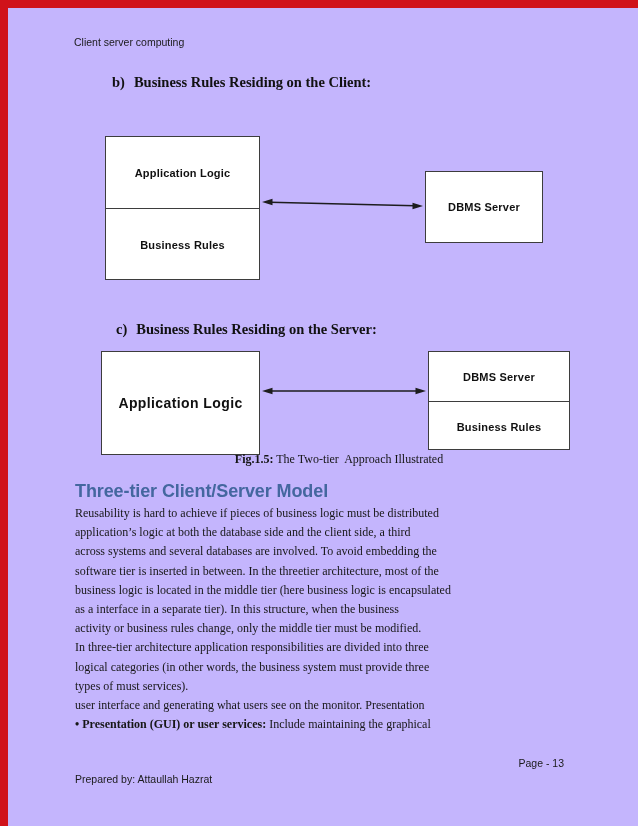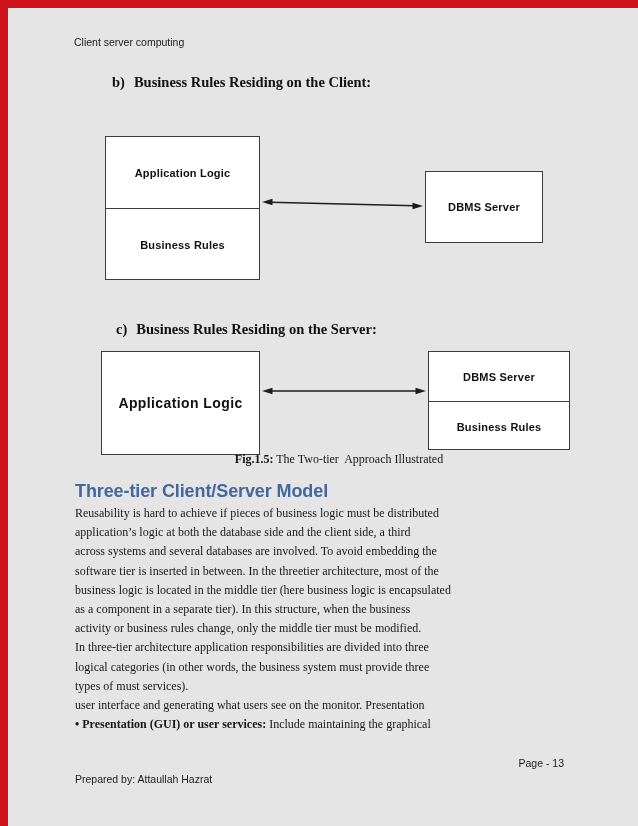--- a/index.html
+++ b/index.html
@@ -1,19 +1,19 @@
 <!DOCTYPE html>
 <html><head>
 <meta charset="utf-8">
 <style>
   html,body{margin:0;padding:0;background:#ffffff;}
   #page{
     position:relative;
     width:638px;height:826px;
-    background:#e5e5e5;
+    background:#c4b5fd;
     overflow:hidden;
     font-family:"Liberation Serif", serif;
     color:#171717;
   }
   .redbar{position:absolute;background:#d0121a;}
   #top-red{left:0;top:0;width:638px;height:8px;}
   #left-red{left:0;top:0;width:8px;height:826px;}
 
   .small-sans{
     position:absolute;
@@ -135,21 +135,21 @@
   <div id="fig-caption"><span class="bold">Fig.1.5:</span><span> The Two-tier  Approach Illustrated</span></div>
 
   <div id="three-tier-heading" style="color: rgb(68, 103, 159);">Three-tier Client/Server Model</div>
 
   <div id="body-paragraph">
       <div class="para-line"><span>Reusability is hard to achieve if pieces of business logic must be distributed</span></div>
       <div class="para-line"><span>application’s logic at both the database side and the client side, a third</span></div>
       <div class="para-line"><span>across systems and several databases are involved. To avoid embedding the</span></div>
       <div class="para-line"><span>software tier is inserted in between. In the threetier architecture, most of the</span></div>
       <div class="para-line"><span>business logic is located in the middle tier (here business logic is encapsulated</span></div>
-      <div class="para-line"><span>as a component in a separate tier). In this structure, when the business</span></div>
+      <div class="para-line"><span>as a interface in a separate tier). In this structure, when the business</span></div>
       <div class="para-line"><span>activity or business rules change, only the middle tier must be modified.</span></div>
       <div class="para-line"><span>In three-tier architecture application responsibilities are divided into three</span></div>
       <div class="para-line"><span>logical categories (in other words, the business system must provide three</span></div>
       <div class="para-line"><span>types of must services).</span></div>
       <div class="para-line"><span>user interface and generating what users see on the monitor. Presentation</span></div>
       <div class="para-line"><span class="bold">• Presentation (GUI) or user services:</span><span> Include maintaining the graphical</span></div>
     </div>
 
   <div id="page-number" class="small-sans">Page - 13</div>
   <div id="footer-text" class="small-sans">Prepared by: Attaullah Hazrat</div>

